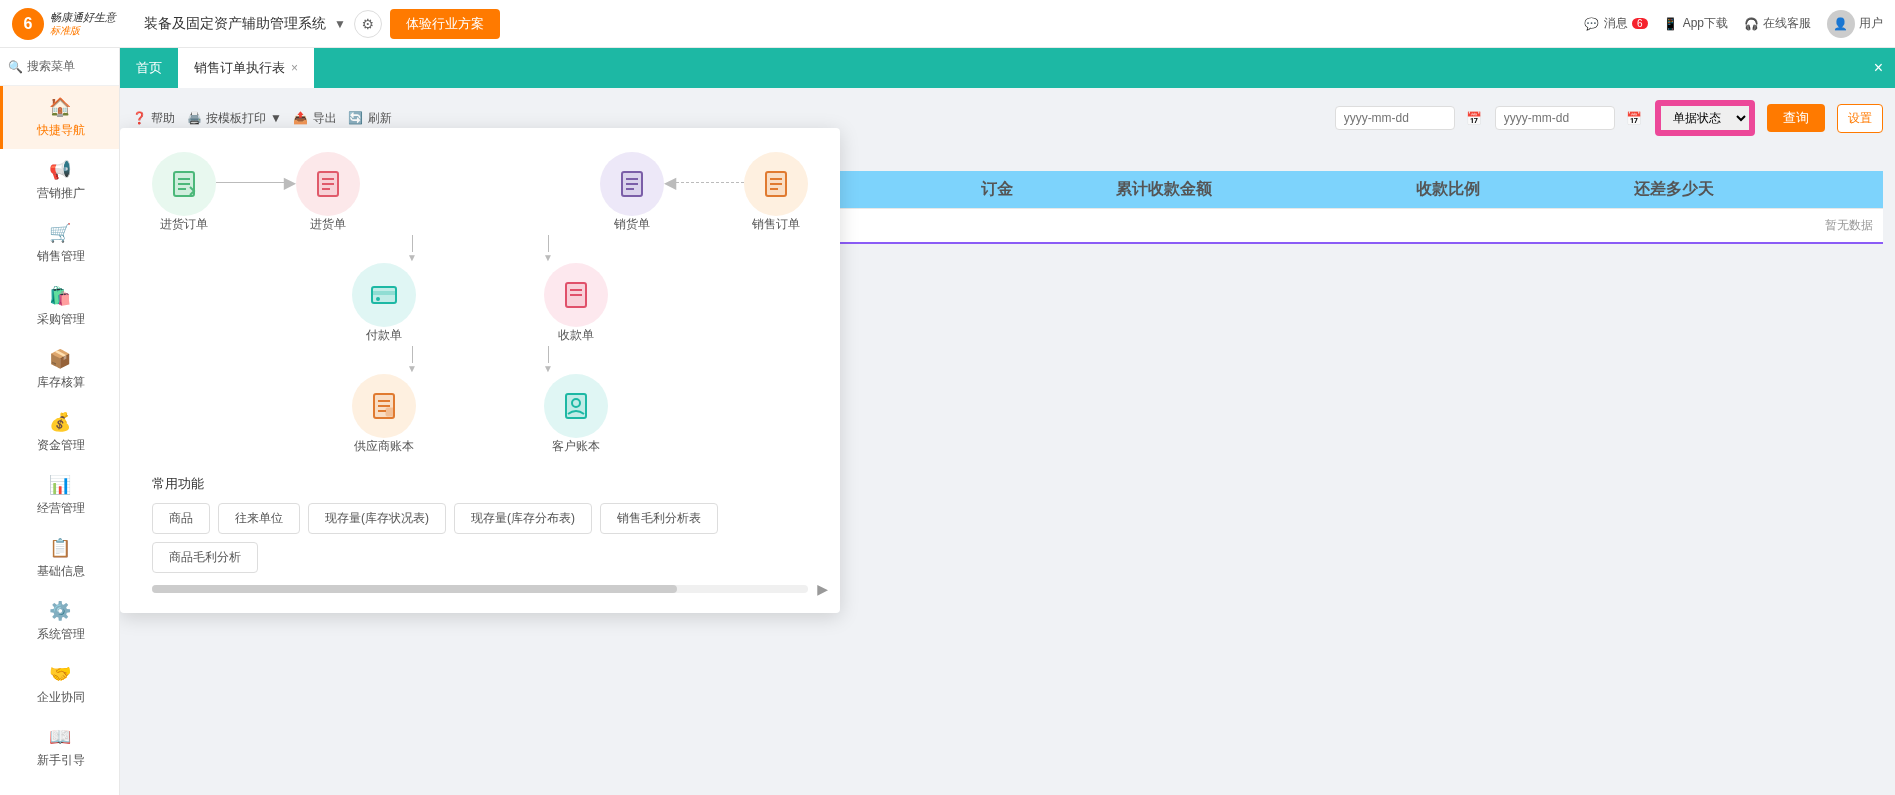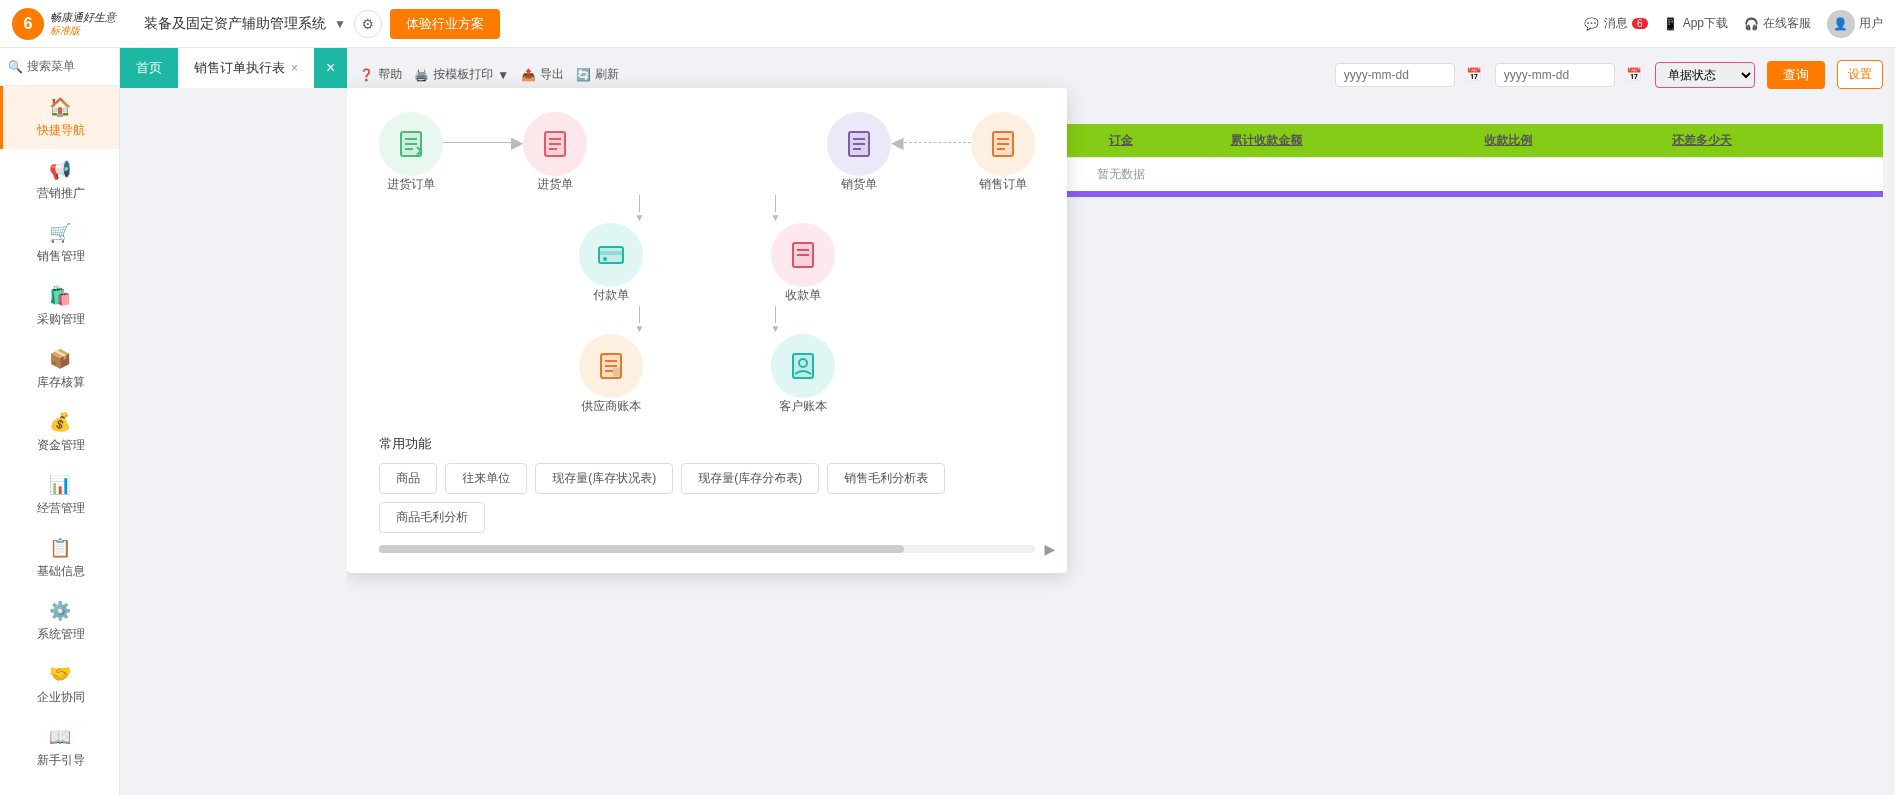--- a/index.html
+++ b/index.html
@@ -97,21 +97,21 @@
       background: #fff3e8;
       border-left-color: #ff7a00;
       color: #ff7a00;
     }
     .sidebar-item .si-icon { font-size: 18px; }
 
     
     .content-area {
       flex: 1;
       display: flex;
-      flex-direction: row;
+      flex-direction: column;
       overflow: hidden;
     }
 
     
     .tab-bar {
       height: 40px;
       background: #1db8a4;
       display: flex;
       align-items: center;
       padding: 0 0;
@@ -148,21 +148,21 @@
     }
     .toolbar-btn {
       display: flex; align-items: center; gap: 4px;
       cursor: pointer; color: #555; font-size: 12px; background: none; border: none;
     }
     .date-input {
       border: 1px solid #ddd; border-radius: 4px;
       padding: 4px 8px; font-size: 12px; width: 120px; color: #999;
     }
     .status-select {
-      border: 1px solid #ec4899; border-radius: 4px;
+      border: 6px solid #ec4899; border-radius: 4px;
       padding: 4px 8px; font-size: 12px; min-width: 100px;
     }
     .query-btn {
       background: #ff7a00; color: white; border: none; border-radius: 4px;
       padding: 5px 16px; cursor: pointer; font-size: 13px;
     }
     .set-btn {
       background: #fff; color: #ff7a00; border: 1px solid #ff7a00; border-radius: 4px;
       padding: 5px 10px; cursor: pointer; font-size: 12px;
     }
@@ -170,33 +170,33 @@
       font-size: 12px; color: #666; cursor: pointer;
     }
 
     
     .data-table {
       width: 100%;
       border-collapse: collapse;
       background: white;
     }
     .data-table th {
-      background: #84cc16;
+      background: #7dd3fc;
       padding: 8px 10px;
       text-align: left;
-      font-size: 12px;
+      font-size: 16px;
       color: #555;
       border-bottom: 1px solid #e8e8e8;
       white-space: nowrap;
-      text-decoration: underline;
     }
     .data-table td {
       padding: 8px 10px;
       font-size: 12px;
-      border-bottom: 6px solid #8b5cf6;
+      border-bottom: 2px solid #8b5cf6;
+      text-align: right;
     }
     .no-data {
       text-align: center;
       padding: 40px;
       color: #999;
       font-size: 13px;
     }
 
     
     .popup-overlay {

